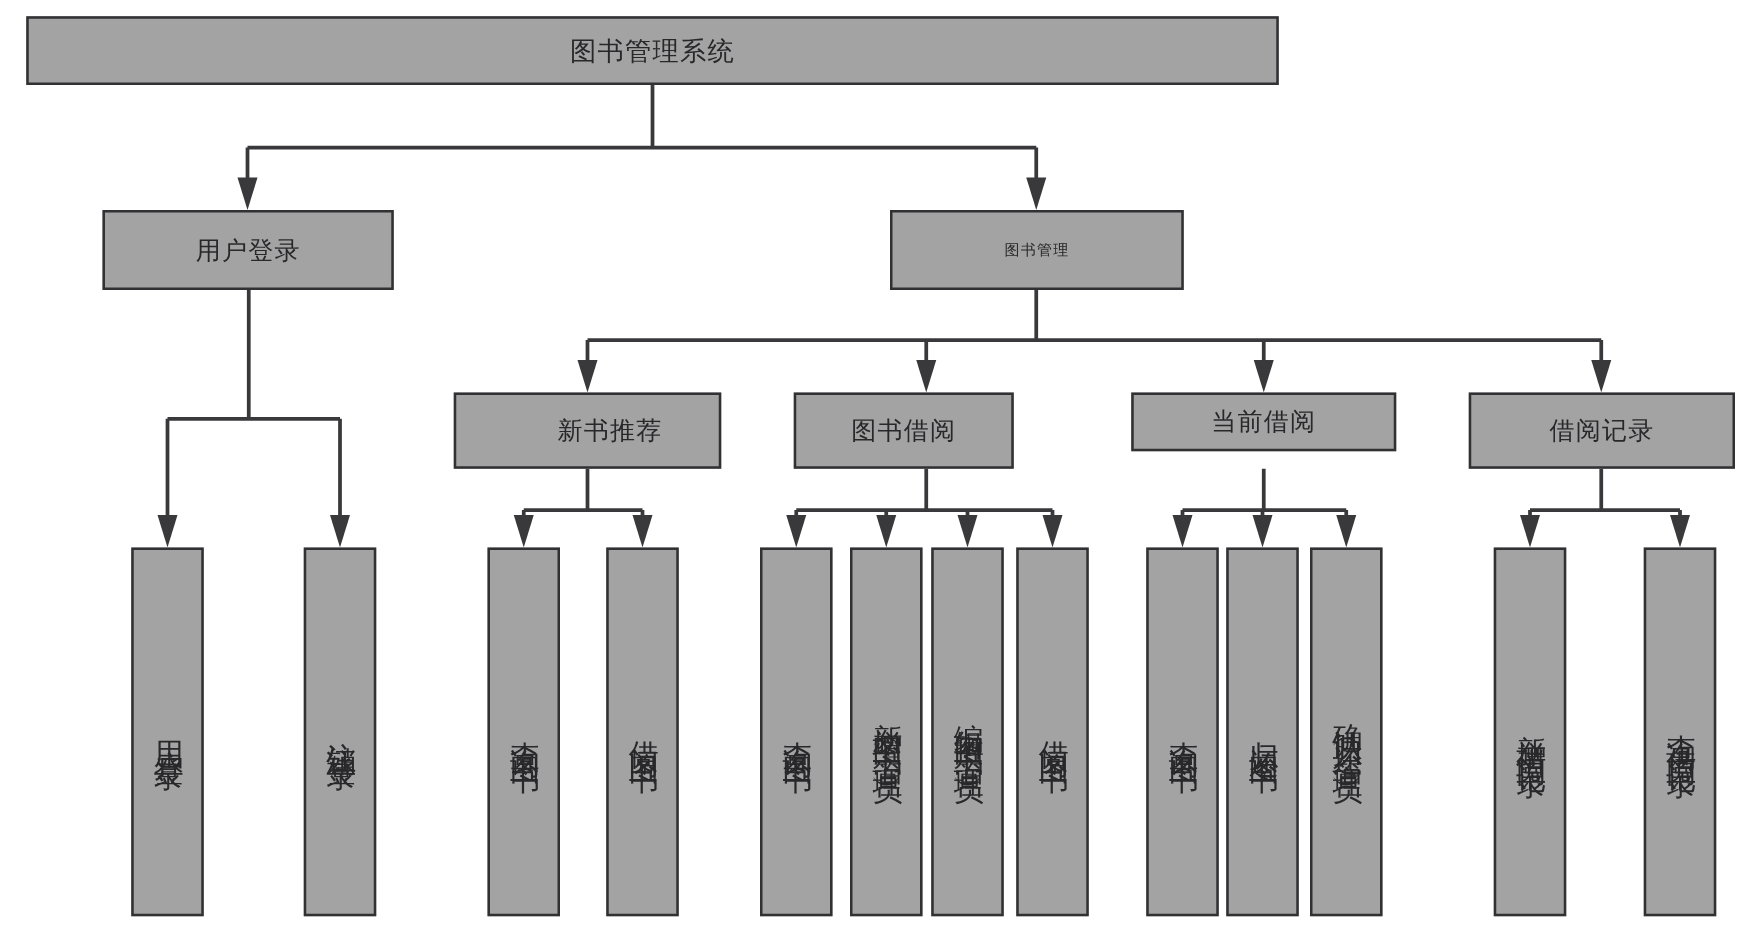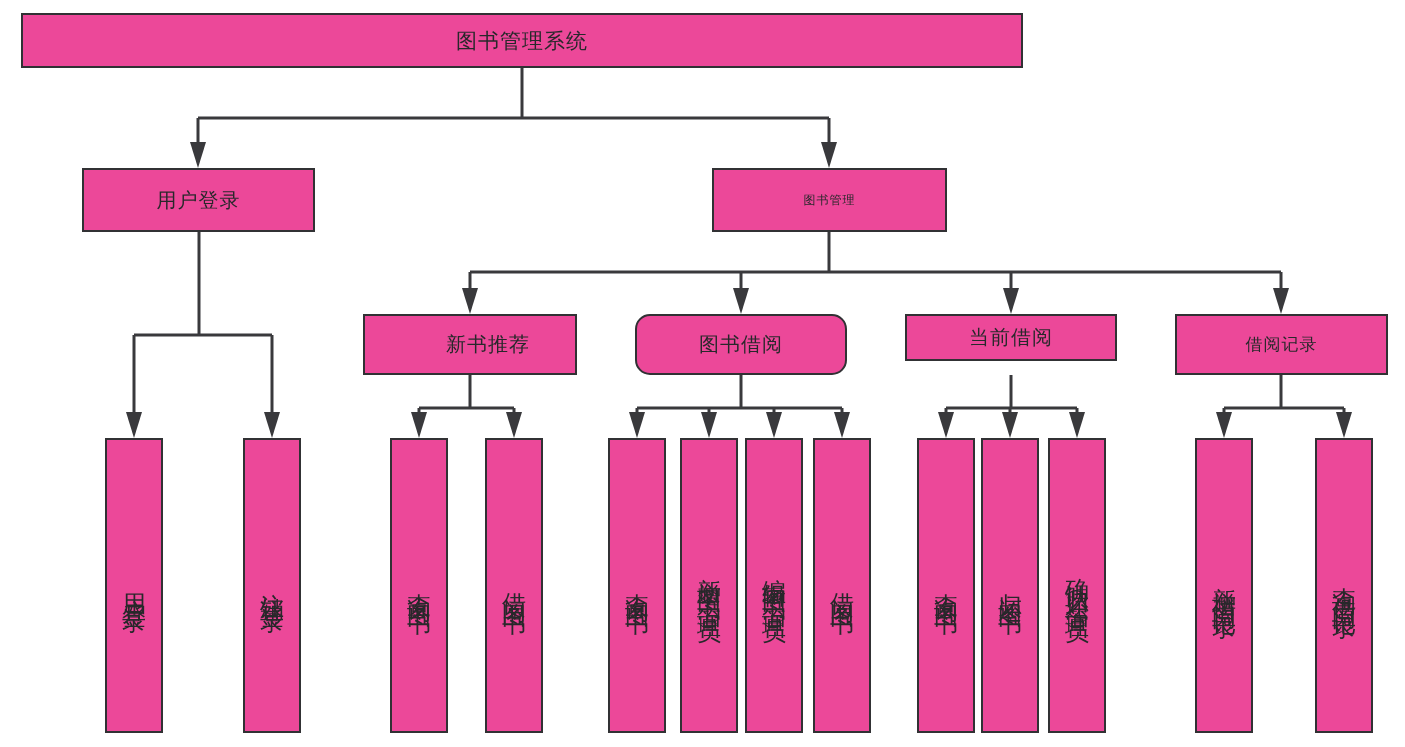--- a/index.html
+++ b/index.html
@@ -13,21 +13,21 @@
   }
   #connector-layer {
     position: absolute;
     left: 0; top: 0;
     width: 1405px; height: 747px;
     pointer-events: none;
   }
   .node {
     position: absolute;
     box-sizing: border-box;
-    background: #ec4899;
+    background: #a3a3a3;
     border: 2.5px solid #313134;
     display: flex;
     align-items: center;
     justify-content: center;
     color: #28282b;
   }
   .node .lbl { white-space: nowrap; }
   .node.h .lbl {
     letter-spacing: 1px;
   }
@@ -112,28 +112,28 @@
       </div>
       <div class="node h" style="left: 82px; top: 168px; width: 233px; height: 64px;">
         <span class="lbl" style="font-size: 20px;">用户登录</span>
       </div>
       <div class="node h" style="left: 712px; top: 168px; width: 235px; height: 64px;">
         <span class="lbl" style="font-size: 12px;">图书管理</span>
       </div>
       <div class="node h" style="left: 363px; top: 314px; width: 214px; height: 61px; padding-left: 36px;">
         <span class="lbl" style="font-size: 20px;">新书推荐</span>
       </div>
-      <div class="node h" style="left: 635px; top: 314px; width: 212px; height: 61px; border-radius: 15px;">
+      <div class="node h" style="left: 635px; top: 314px; width: 176px; height: 61px;">
         <span class="lbl" style="font-size: 20px;">图书借阅</span>
       </div>
       <div class="node h" style="left: 905px; top: 314px; width: 212px; height: 47px;">
         <span class="lbl" style="font-size: 20px;">当前借阅</span>
       </div>
       <div class="node h" style="left: 1175px; top: 314px; width: 213px; height: 61px;">
-        <span class="lbl" style="font-size: 17px; text-align: right;">借阅记录</span>
+        <span class="lbl" style="font-size: 20px; text-align: right;">借阅记录</span>
       </div>
       <div class="node v" style="left: 105px; top: 438px; width: 58px; height: 295px;">
         <span class="lbl" style="font-size: 24px;">用户登录</span>
       </div>
       <div class="node v" style="left: 243px; top: 438px; width: 58px; height: 295px;">
         <span class="lbl" style="font-size: 24px;">注销登录</span>
       </div>
       <div class="node v" style="left: 390px; top: 438px; width: 58px; height: 295px;">
         <span class="lbl" style="font-size: 24px;">查询图书</span>
       </div>

